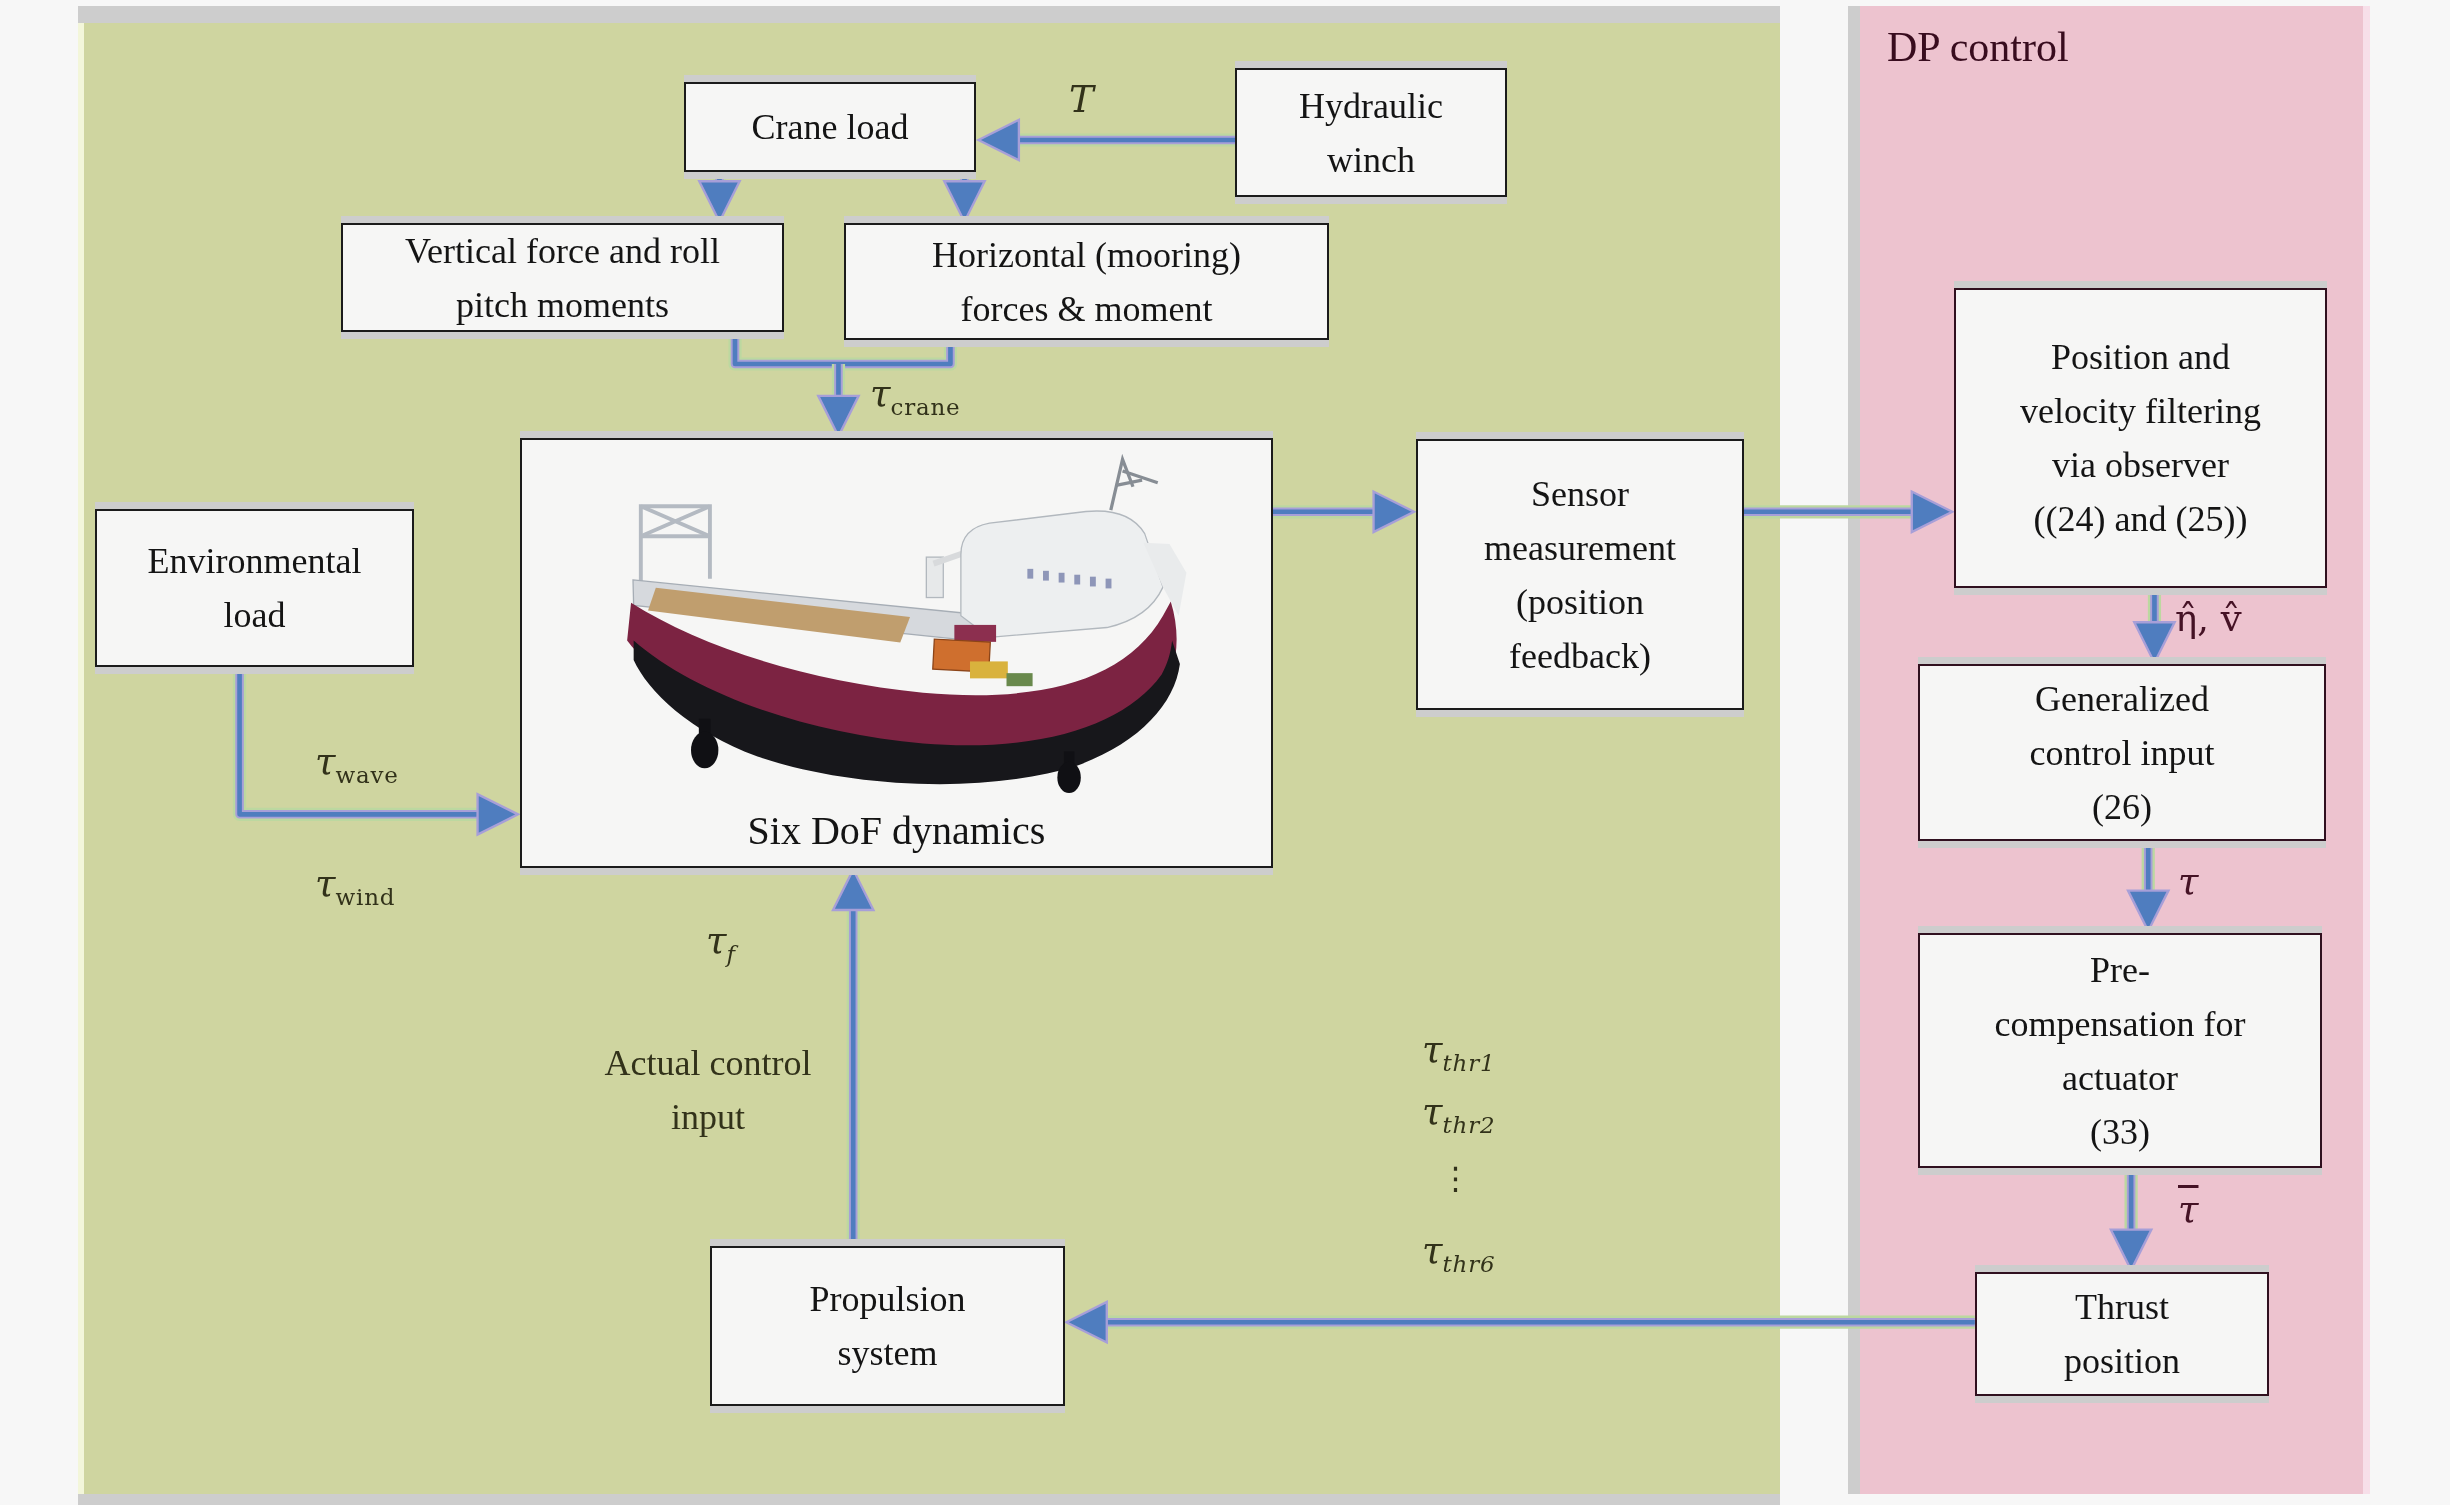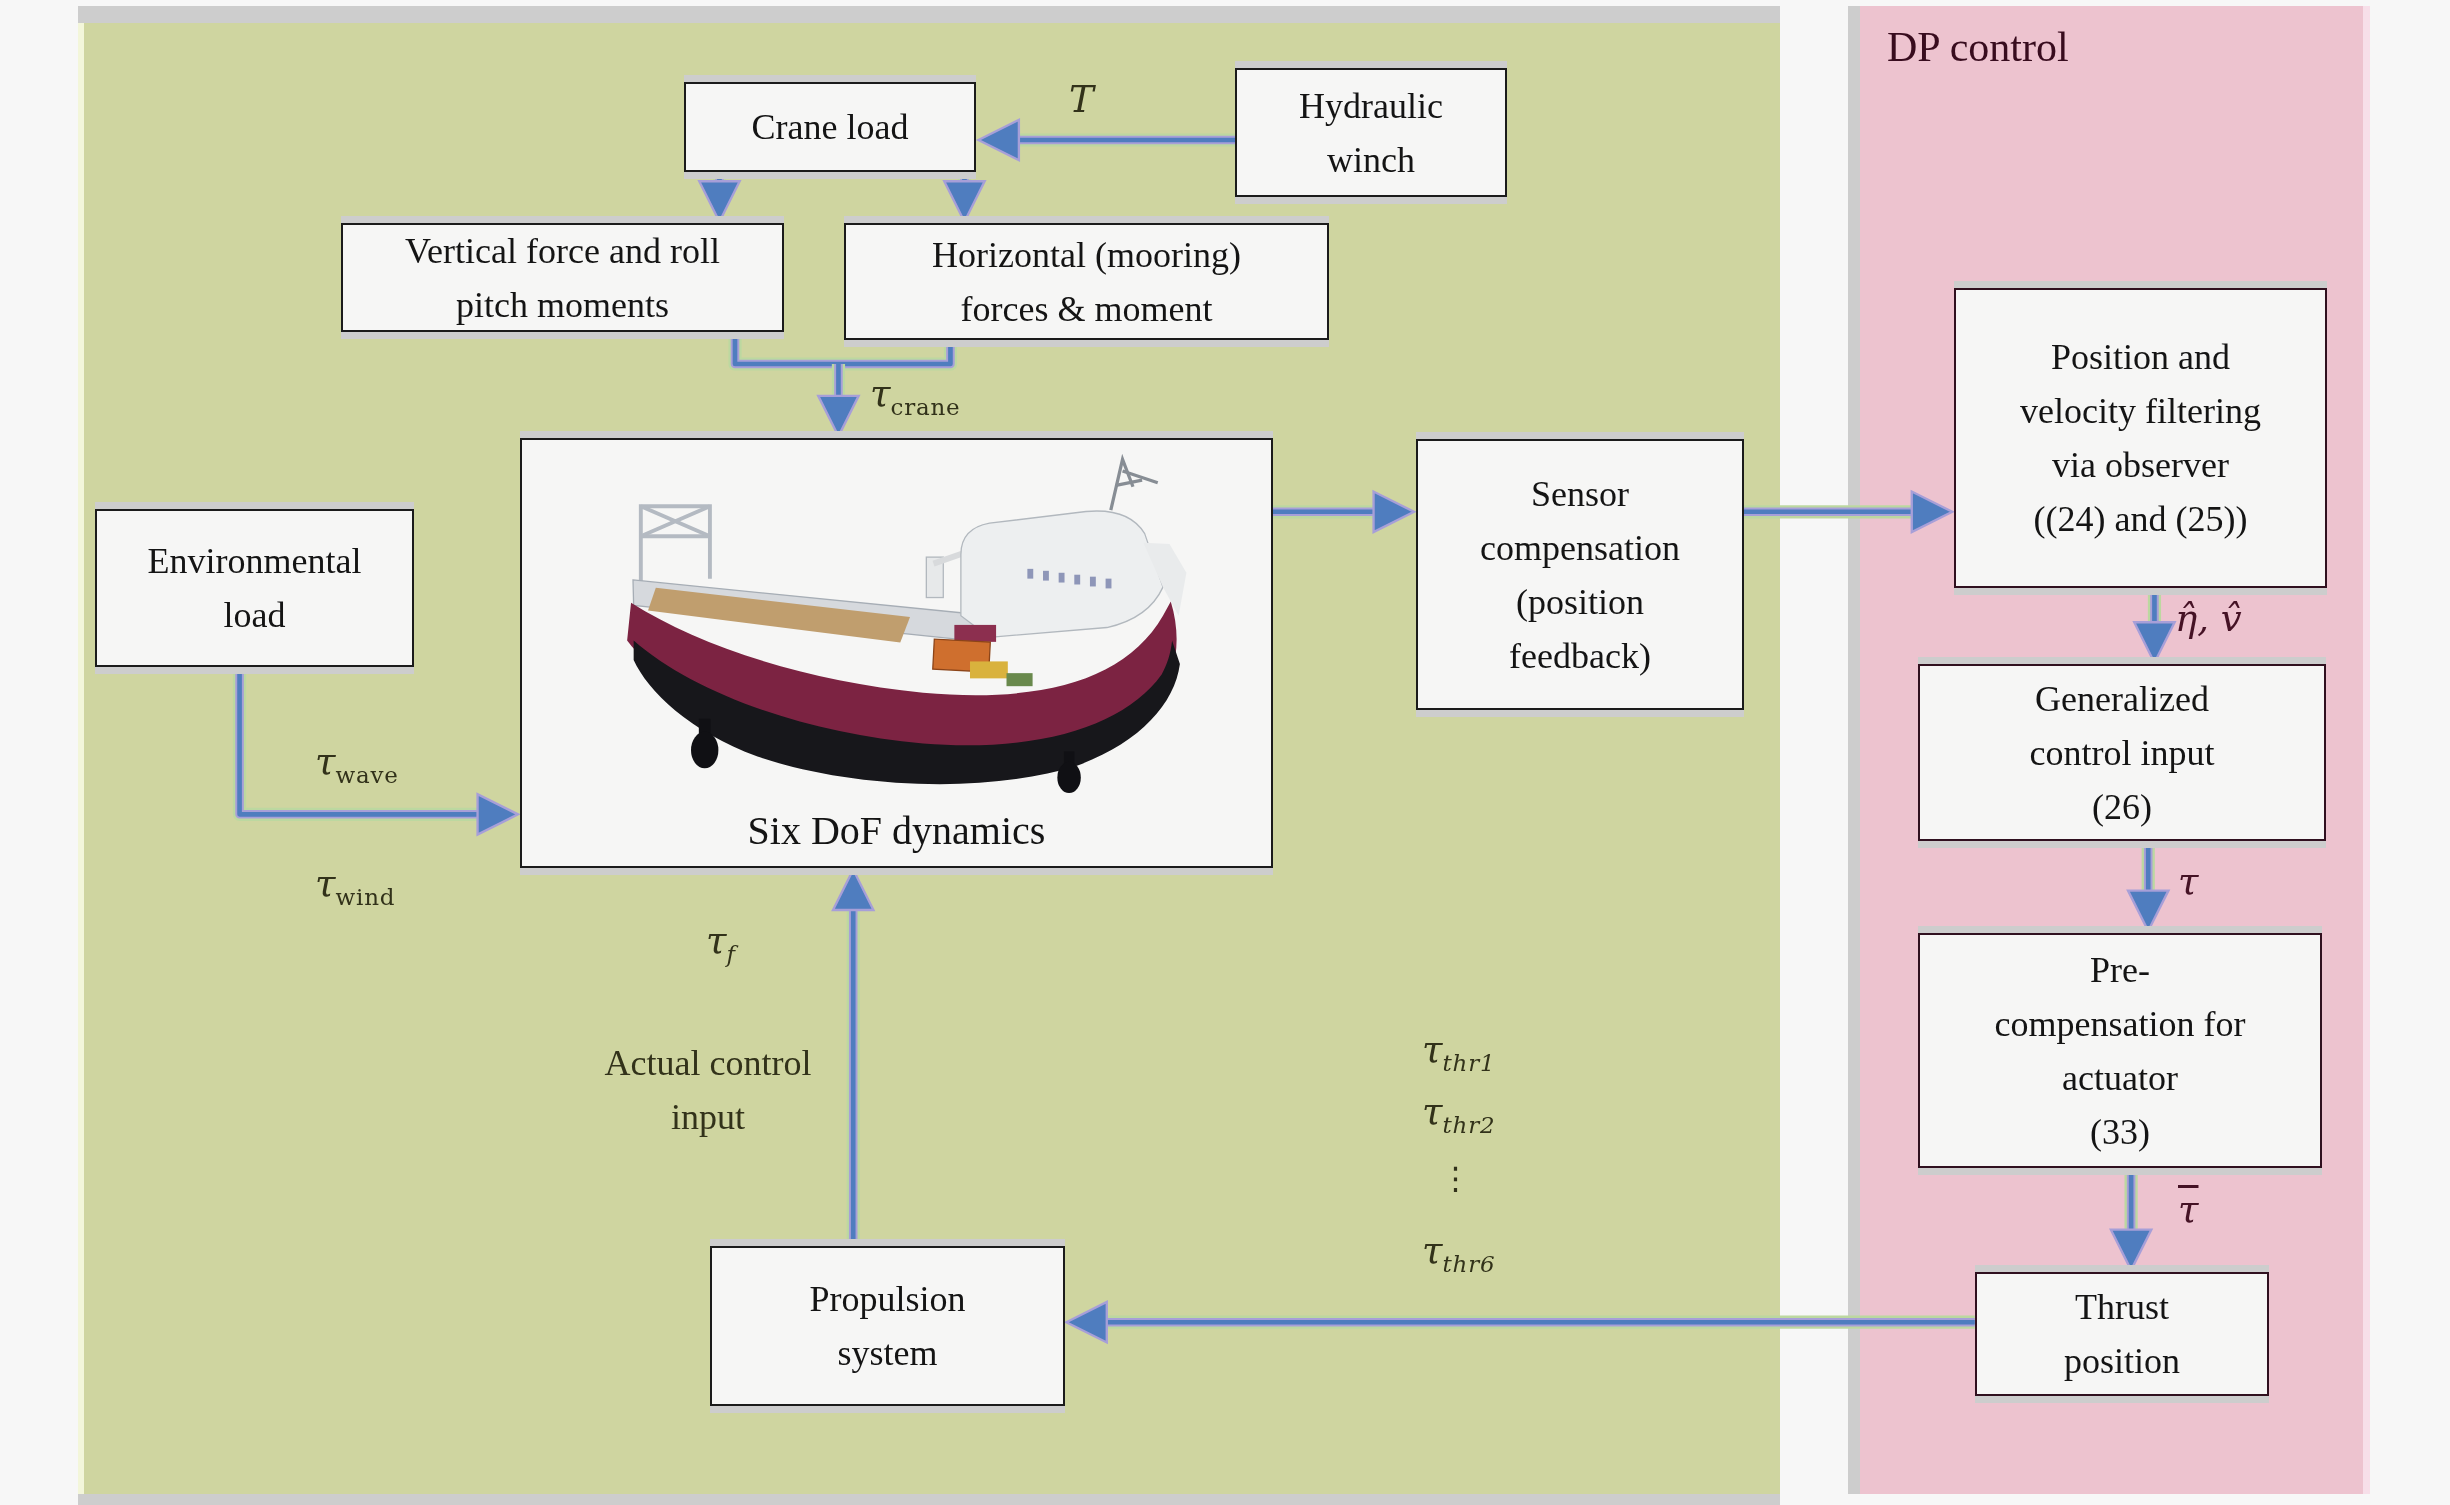--- a/index.html
+++ b/index.html
@@ -215,21 +215,21 @@
           <rect x="756" y="470" width="16" height="30"></rect>
             <ellipse cx="764" cy="510" rx="18" ry="24"></ellipse>
         </g>
       </svg>
     </div>
     <div id="sixdof-caption">Six DoF dynamics</div>
   </div>
 
   <div class="block" style="left:1416px;top:439px;width:328px;height:271px;">
     <div class="blabel">Sensor
-compensation
+measurement
 (position
 feedback)</div>
   </div>
   <div class="block pinkb" style="left:1954px;top:288px;width:373px;height:300px;">
     <div class="blabel">Position and
 velocity filtering
 via observer
 ((24) and (25))</div>
   </div>
   <div class="block pinkb" style="left:1918px;top:664px;width:408px;height:177px;">
@@ -265,21 +265,21 @@
   <div id="actual-label">Actual control
 input</div>
   <div class="mlabel green-l" style="left:1422px;top:1028px;">
     <span class="mbase">τ</span><sub class="msub it">thr1</sub></div>
   <div class="mlabel green-l" style="left:1422px;top:1090px;text-align:right;">
     <span class="mbase">τ</span><sub class="msub it">thr2</sub></div>
   <div class="mlabel green-l" style="left:1440px;top:1156px;font-size:31px;">
     <span class="plain">⋮</span></div>
   <div class="mlabel green-l" style="left:1422px;top:1229px;">
     <span class="mbase">τ</span><sub class="msub it">thr6</sub></div>
-  <div class="mlabel pink-l" style="left:2175px;top:597px;font-style:italic;text-align:right;">
+  <div class="mlabel pink-l" style="left:2175px;top:597px;text-align:right;">
     <span>η̂, v̂</span></div>
   <div class="mlabel pink-l" style="left:2178px;top:860px;">
     <span class="mbase">τ</span></div>
   <div class="mlabel pink-l" style="left:2178px;top:1188px;">
     <span class="ovl">τ</span></div>
 
 </div>
 
 
 </body></html>

